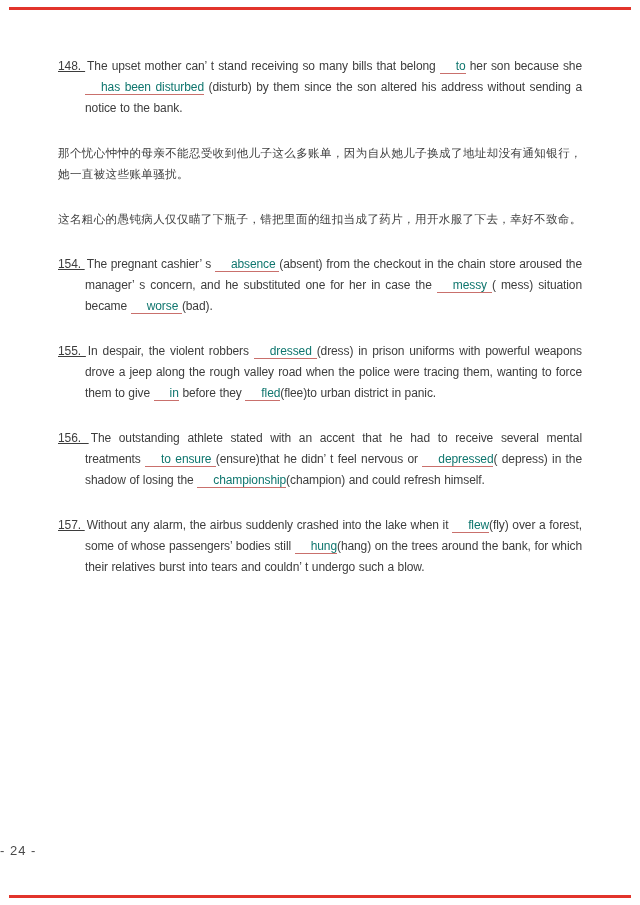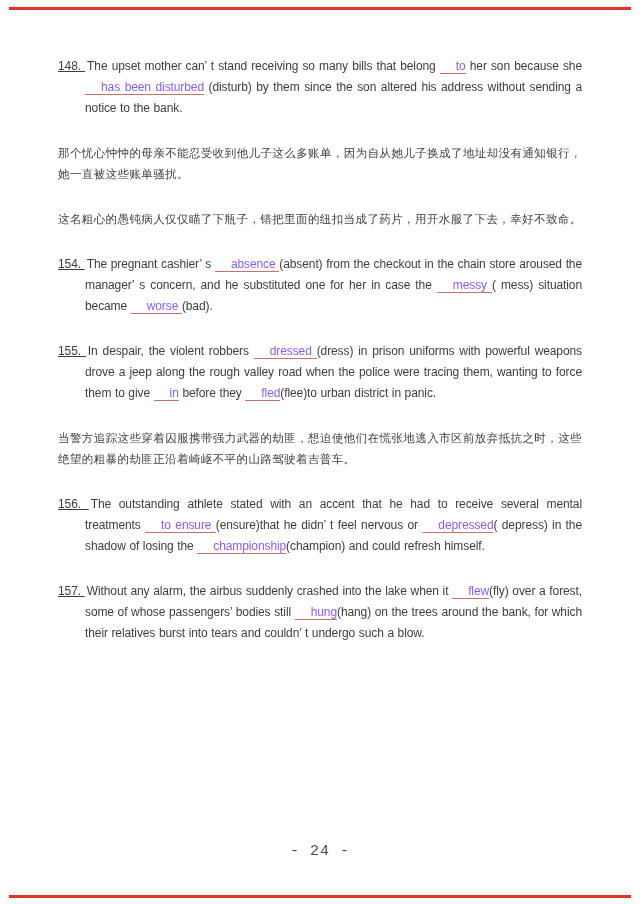--- a/index.html
+++ b/index.html
@@ -36,32 +36,32 @@
   p.cn {
     font-size: 11.5px;
     line-height: 21px;
     text-align: justify;
     margin-top: 24px;
     letter-spacing: 0.4px;
     font-weight: 500;
   }
   .num { padding-right: 2px; text-decoration: underline; }
   .red {
-    color: #8b5cf6;
+    color: #0f766e;
     border-bottom: 1px solid #c9706c;
     padding-bottom: 0px;
     padding-left: 16px;
   }
   .footer {
     position: absolute;
     top: 843px; left: 0; right: 0;
-    text-align: center;
-    font-size: 15px;
+    text-align: left;
+    font-size: 13px;
     color: #4a4a4a;
-    font-family: Liberation Mono, monospace;
+    font-family: Liberation Sans, sans-serif;
     letter-spacing: 1px;
   }
 </style>
 </head>
 <body>
 
 <div class="rule rule-top"></div>
 
 <div class="content">
     <div class="item">
@@ -69,21 +69,20 @@
       <p class="cn">那个忧心忡忡的母亲不能忍受收到他儿子这么多账单，因为自从她儿子换成了地址却没有通知银行，她一直被这些账单骚扰。</p>
     </div>
     <div class="item">
       <p class="cn">这名粗心的愚钝病人仅仅瞄了下瓶子，错把里面的纽扣当成了药片，用开水服了下去，幸好不致命。</p>
     </div>
     <div class="item">
       <p class="en"><span class="num">154. </span><span>The pregnant cashier’ s </span><span class="red">absence </span><span>(absent) from the checkout in the chain store aroused the manager’ s concern, and he substituted one for her in case the </span><span class="red">messy </span><span>( mess) situation became </span><span class="red">worse </span><span>(bad).</span></p>
     </div>
     <div class="item">
       <p class="en"><span class="num">155. </span><span>In despair, the violent robbers </span><span class="red">dressed </span><span>(dress) in prison uniforms with powerful weapons drove a jeep along the rough valley road when the police were tracing them, wanting to force them to give </span><span class="red">in</span><span> before they </span><span class="red">fled</span><span>(flee)to urban district in panic.</span></p>
-      <p class="cn">当警方追踪这些穿着囚服携带强力武器的劫匪，想迫使他们在慌张地逃入市区前放弃抵抗之时，这些绝望的粗暴的劫匪正沿着崎岖不平的山路驾驶着吉普车。</p>
     </div>
     <div class="item">
       <p class="en"><span class="num">156. </span><span>The outstanding athlete stated with an accent that he had to receive several mental treatments </span><span class="red">to ensure </span><span>(ensure)that he didn’ t feel nervous or </span><span class="red">depressed</span><span>( depress) in the shadow of losing the </span><span class="red">championship</span><span>(champion) and could refresh himself.</span></p>
     </div>
     <div class="item">
       <p class="en"><span class="num">157. </span><span>Without any alarm, the airbus suddenly crashed into the lake when it </span><span class="red">flew</span><span>(fly) over a forest, some of whose passengers’ bodies still </span><span class="red">hung</span><span>(hang) on the trees around the bank, for which their relatives burst into tears and couldn’ t undergo such a blow.</span></p>
     </div>
   </div>
 
 <div class="footer">- 24 -</div>

